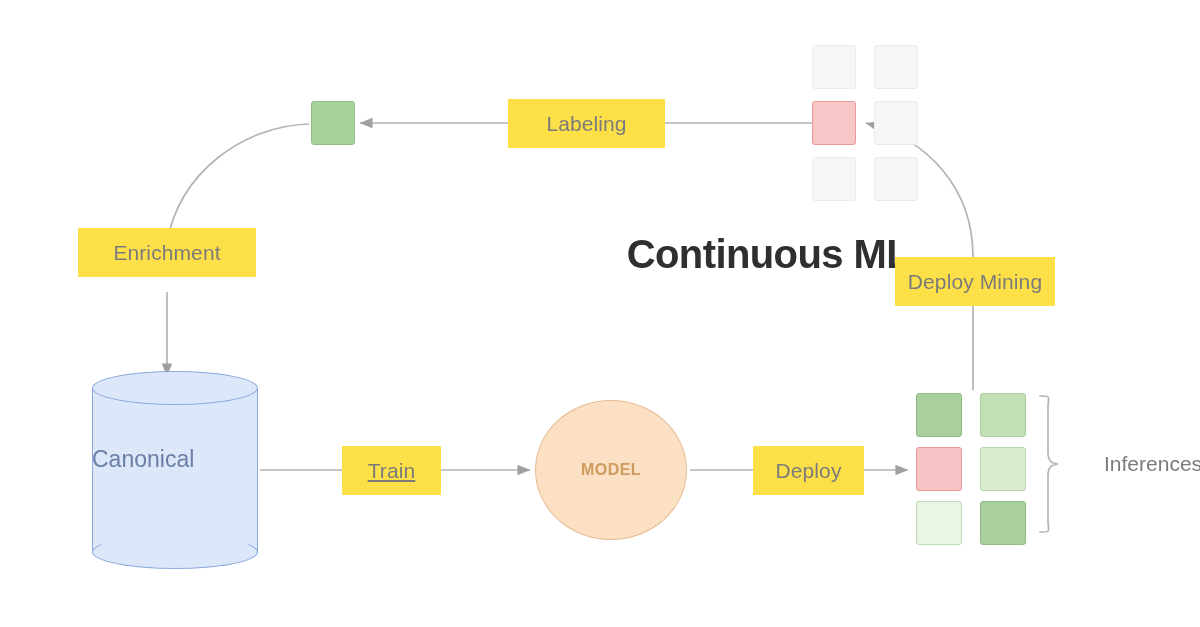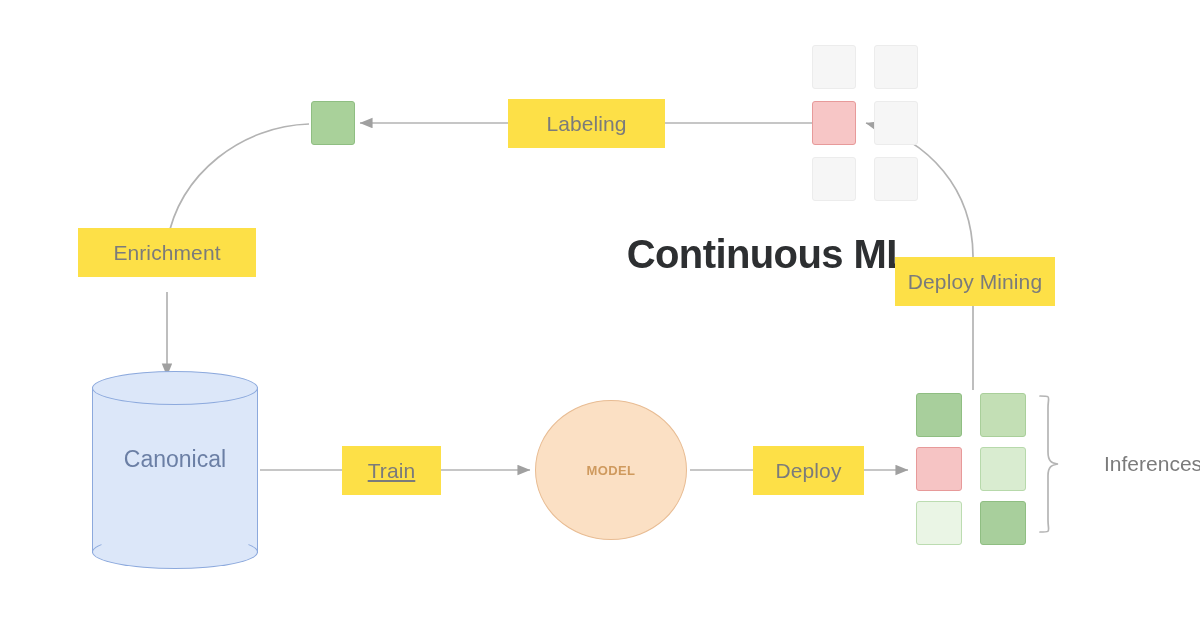--- a/index.html
+++ b/index.html
@@ -146,21 +146,21 @@
     border: 1.6px solid #8ca9dd;
     border-radius: 50%;
   }
   .cyl-top { top: 0; }
   .cyl-bottom { top: 164px; background: #dce7f9; border-top-color: transparent; }
   .cyl-label {
     position: absolute;
     left: 0;
     top: 74px;
     width: 166px;
-    text-align: center;
+    text-align: left;
     color: #6b7fa5;
     font-size: 23px;
     line-height: 1.28;
   }
 
   
   .model-circle {
     position: absolute;
     left: 535px;
     top: 400px;
@@ -169,21 +169,21 @@
     box-sizing: border-box;
     border-radius: 50%;
     background: #fbe0c4;
     border: 1.6px solid #e8bc93;
     display: flex;
     align-items: center;
     justify-content: center;
   }
   .model-circle span {
     color: #cf9a5e;
-    font-size: 13px;
+    font-size: 16px;
     font-weight: 700;
     letter-spacing: .4px;
   }
 
   
   .inferences-label {
     position: absolute;
     left: 1072px;
     top: 452px;
     color: #7b7b7b;

